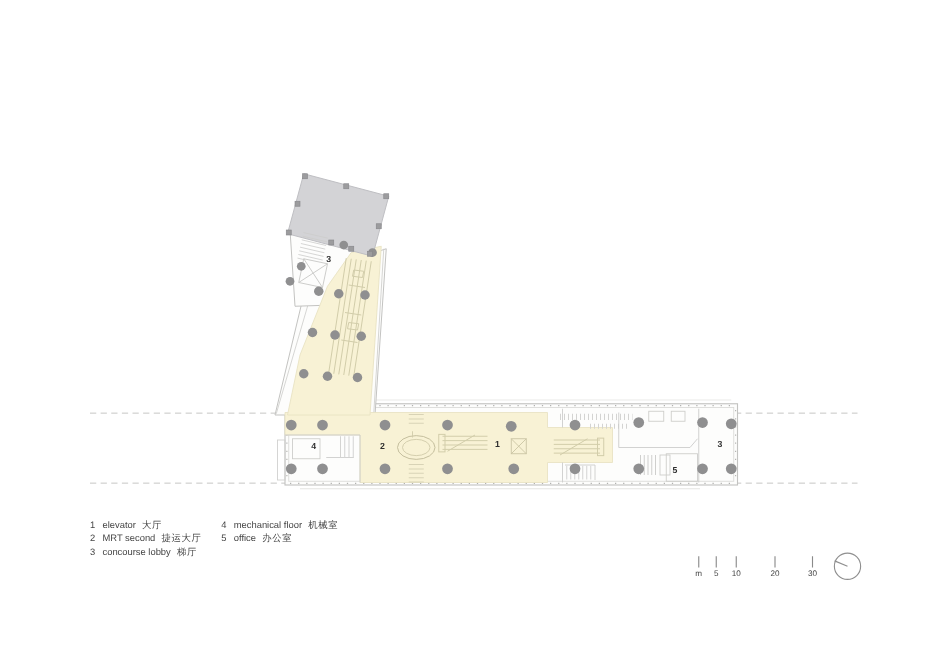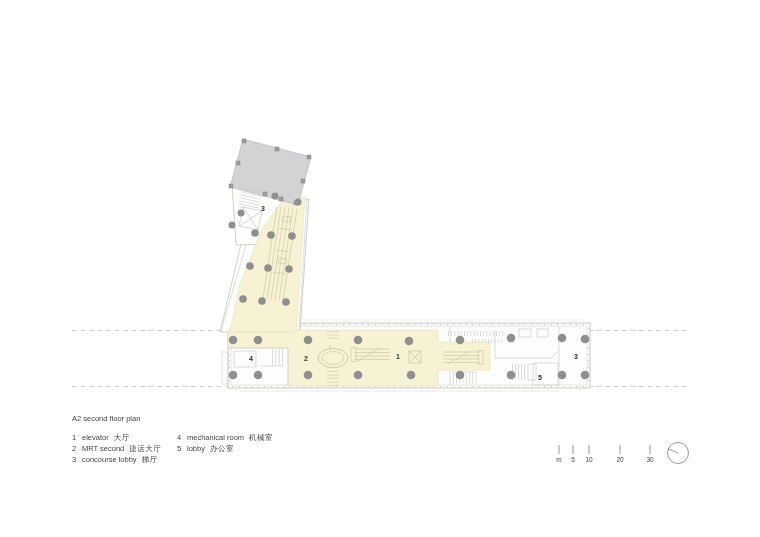--- a/index.html
+++ b/index.html
@@ -217,21 +217,20 @@
   </svg>
 
   <span class="plan-num" style="left:263px;top:208px;">3</span>
   <span class="plan-num" style="left:251px;top:358px;">4</span>
   <span class="plan-num" style="left:306px;top:358px;">2</span>
   <span class="plan-num" style="left:398px;top:356px;">1</span>
   <span class="plan-num" style="left:540px;top:377px;">5</span>
   <span class="plan-num" style="left:576px;top:356px;">3</span>
 
   <div class="legend" style="left:72px;top:414px;">
-    <div class="legend-title">A2 second floor plan</div>
     <div class="legend-cols">
       <div class="legend-col">
         <div class="legend-row">
           <span class="num">1</span>
           <span class="en">elevator</span>
           <span class="zh">大厅</span>
         </div>
         <div class="legend-row">
           <span class="num">2</span>
           <span class="en">MRT second</span>
@@ -239,26 +238,26 @@
         </div>
         <div class="legend-row">
           <span class="num">3</span>
           <span class="en">concourse lobby</span>
           <span class="zh">梯厅</span>
         </div>
       </div>
       <div class="legend-col">
         <div class="legend-row">
           <span class="num">4</span>
-          <span class="en">mechanical room</span>
+          <span class="en">mechanical floor</span>
           <span class="zh">机械室</span>
         </div>
         <div class="legend-row">
           <span class="num">5</span>
-          <span class="en">lobby</span>
+          <span class="en">office</span>
           <span class="zh">办公室</span>
         </div>
       </div>
     </div>
   </div>
 
   <span class="scale-label" style="left:559px;top:457px;">m</span>
   <span class="scale-label" style="left:573px;top:457px;">5</span>
   <span class="scale-label" style="left:589px;top:457px;">10</span>
   <span class="scale-label" style="left:620px;top:457px;">20</span>

